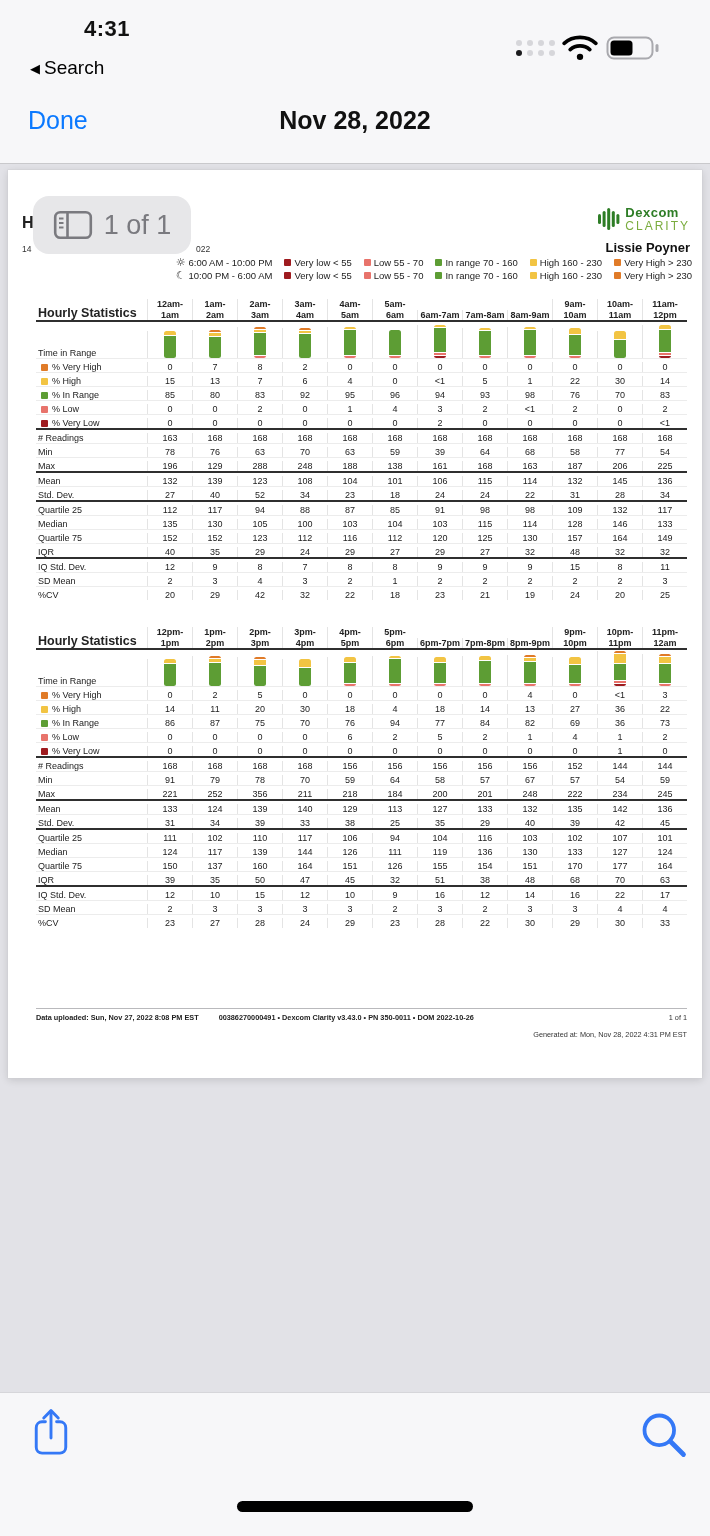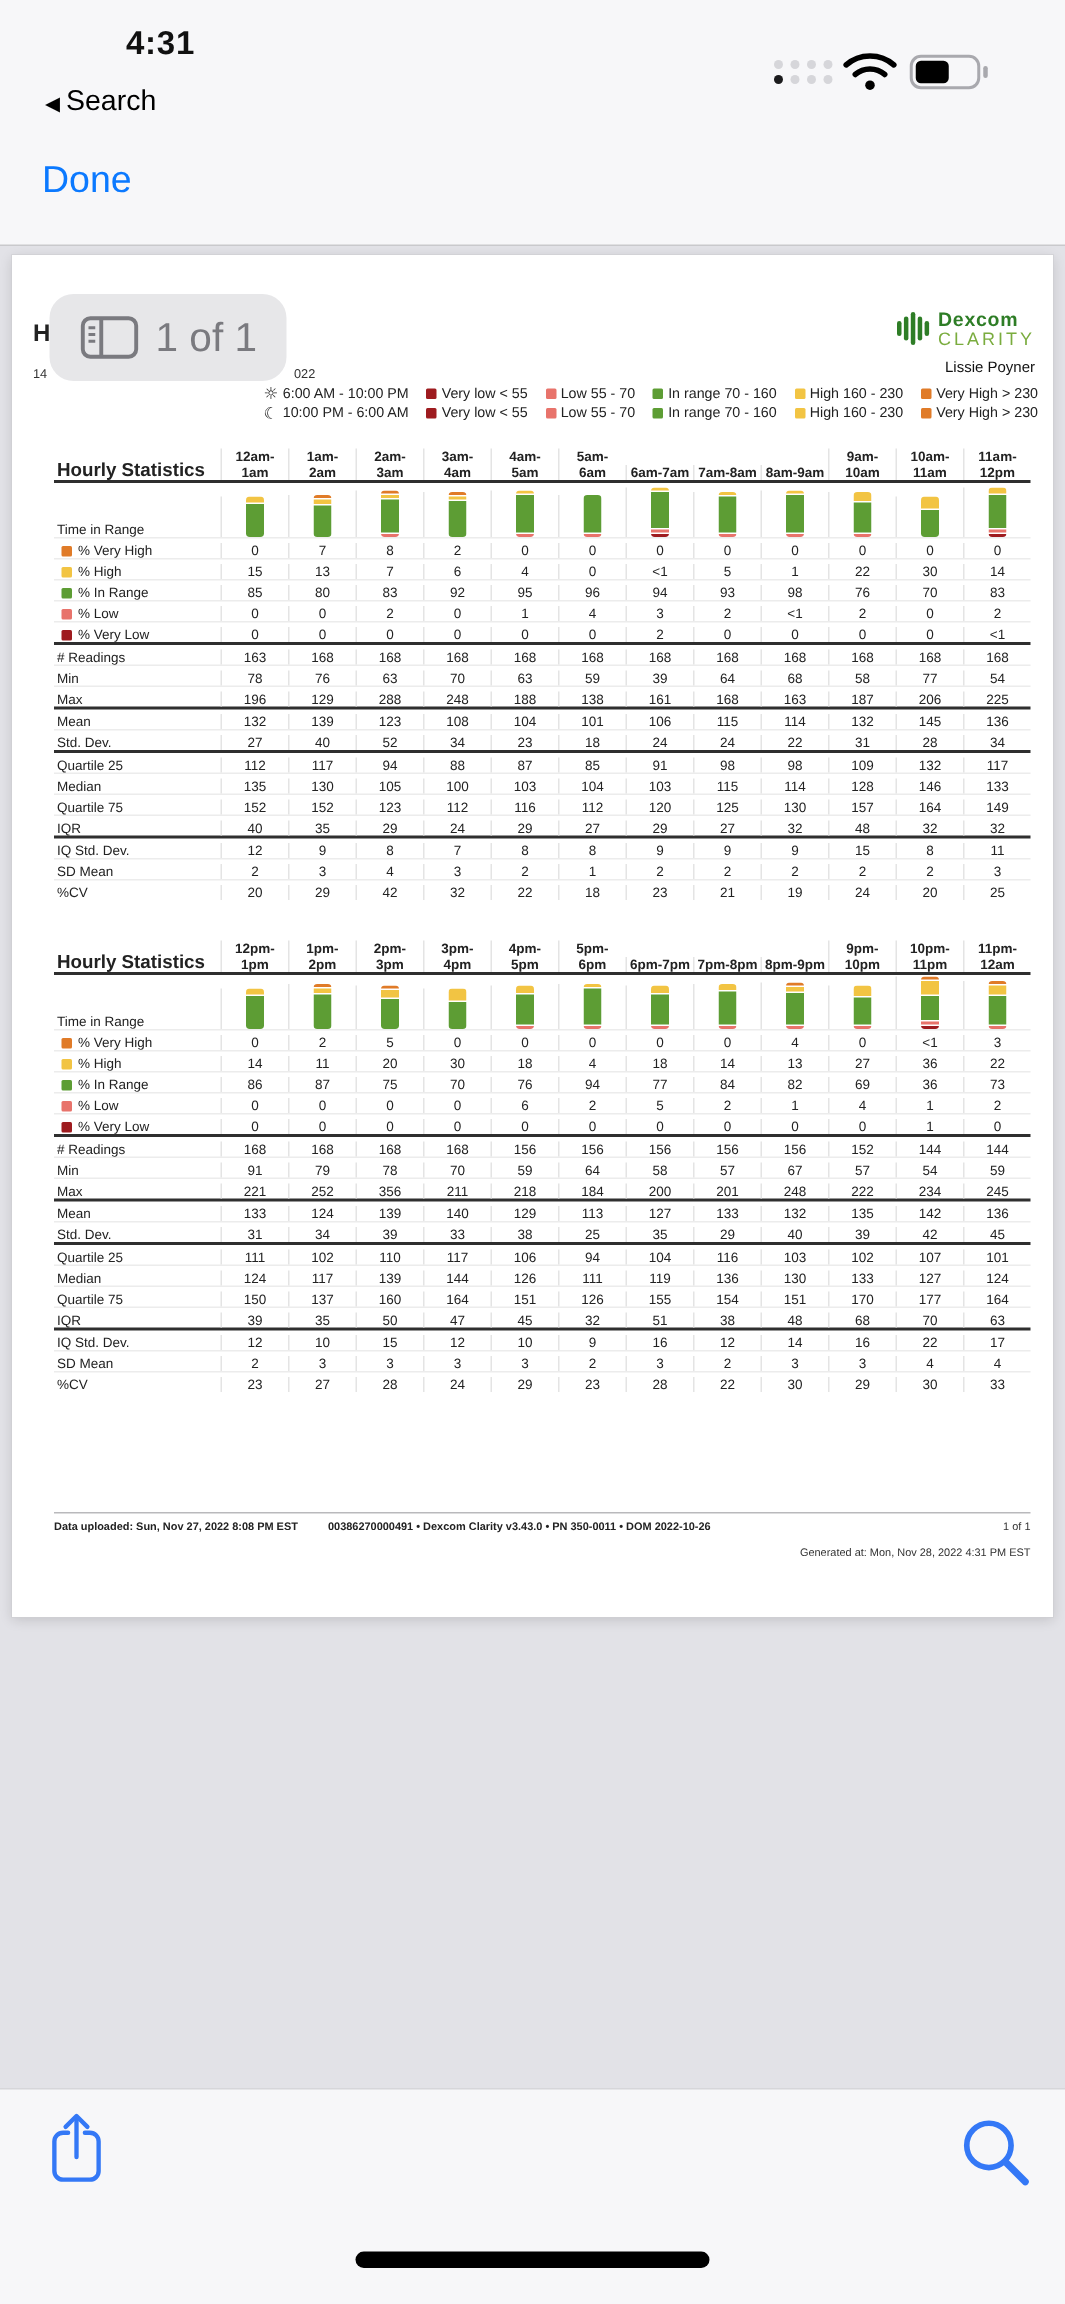--- a/index.html
+++ b/index.html
@@ -25,21 +25,21 @@
   .doc-title{position:absolute;left:14px;top:44px;font-size:16px;font-weight:700;color:#222;}
   .doc-sub-l{position:absolute;left:14px;top:74px;font-size:8.5px;color:#333;}
   .doc-sub-r{position:absolute;left:188px;top:74px;font-size:8.5px;color:#333;}
   .pill{position:absolute;left:25px;top:26px;width:158px;height:58px;border-radius:16px;background:#e7e7e9;
     display:flex;align-items:center;justify-content:center;gap:11px;}
   .pill .plabel{font-size:27px;color:#7a7a7f;}
   .logo{position:absolute;right:12px;top:36px;display:flex;align-items:flex-end;gap:5px;}
   .logo .words{display:flex;flex-direction:column;line-height:1;}
   .logo .w1{font-size:13px;font-weight:700;color:#2e7d26;letter-spacing:.5px;}
   .logo .w2{font-size:12px;color:#7aac3e;letter-spacing:2px;margin-top:1px;}
-  .patient{position:absolute;right:12px;top:70px;font-size:10px;font-weight:400;color:#111;}
+  .patient{position:absolute;right:12px;top:70px;font-size:13px;font-weight:700;color:#111;}
   .legend{position:absolute;right:10px;top:87px;display:flex;flex-direction:column;gap:2px;}
   .lrow{display:flex;justify-content:flex-end;align-items:center;gap:12px;font-size:9.5px;color:#222;}
   .litem{display:flex;align-items:center;gap:3px;}
   .sw{width:7px;height:7px;border-radius:1px;display:inline-block;}
   .daysym{font-family:"DejaVu Sans",sans-serif;font-size:11px;line-height:10px;}
   
   .htable{position:absolute;left:28px;width:651px;font-size:9px;color:#222;}
   .t1{top:122px;} .t2{top:450px;}
   .hrow{display:flex;align-items:flex-end;border-bottom:1px solid #ececec;}
   .hrow.hhead{height:28px;border-bottom:2px solid #2f2f2f;}
@@ -97,20 +97,21 @@
   </div>
   <div class="batt">
     <svg width="56" height="24" viewBox="0 0 56 24">
       <rect x="1.5" y="1.5" width="45" height="21" rx="6.5" stroke="#a9a9ae" stroke-width="2" fill="none"></rect>
       <rect x="4.5" y="4.5" width="22" height="15" rx="3.5" fill="#000"></rect>
       <rect x="49.5" y="8" width="3" height="8" rx="1.5" fill="#a9a9ae"></rect>
     </svg>
   </div>
 
   <div class="done">Done</div>
+  <div class="navtitle">Nov 28, 2022</div>
   <div class="navsep"></div>
 
   <div class="content">
     <div class="page">
 
       <div class="doc-title">H</div>
       <div class="doc-sub-l">14</div>
       <div class="doc-sub-r">022</div>
 
       <div class="pill">

